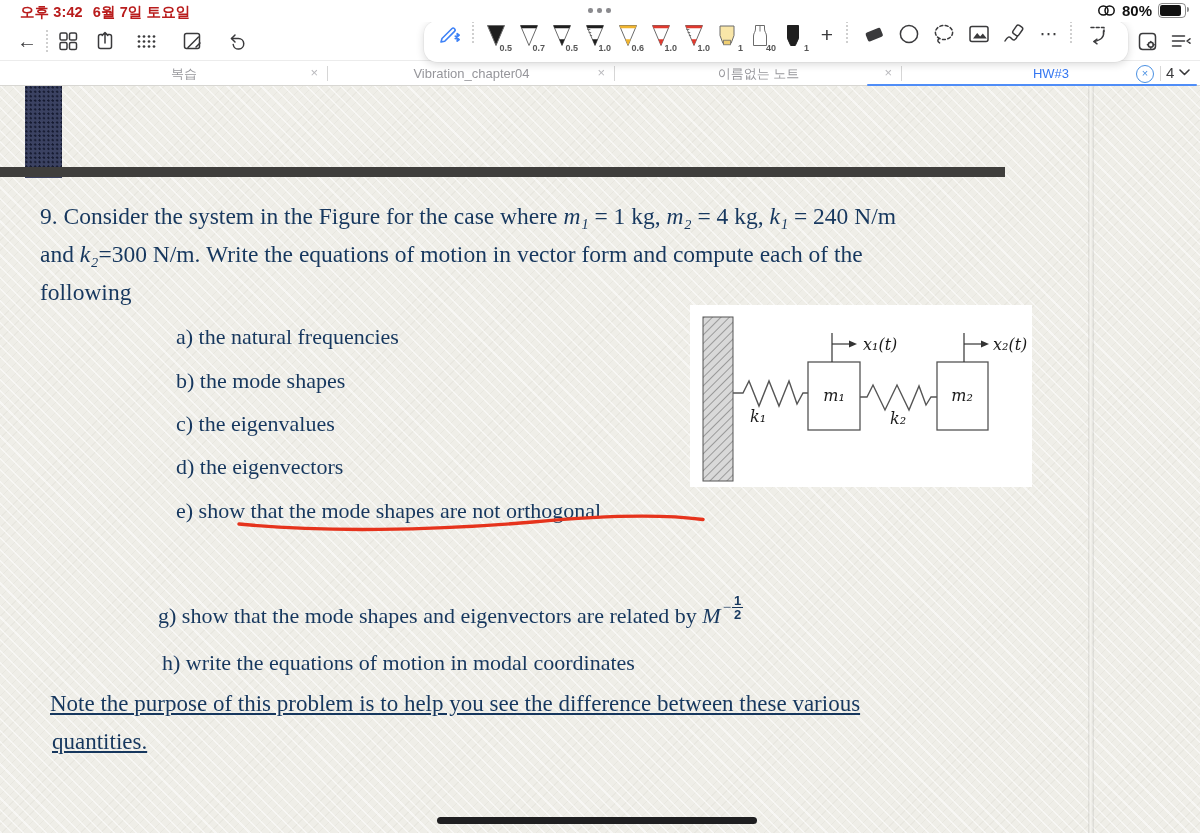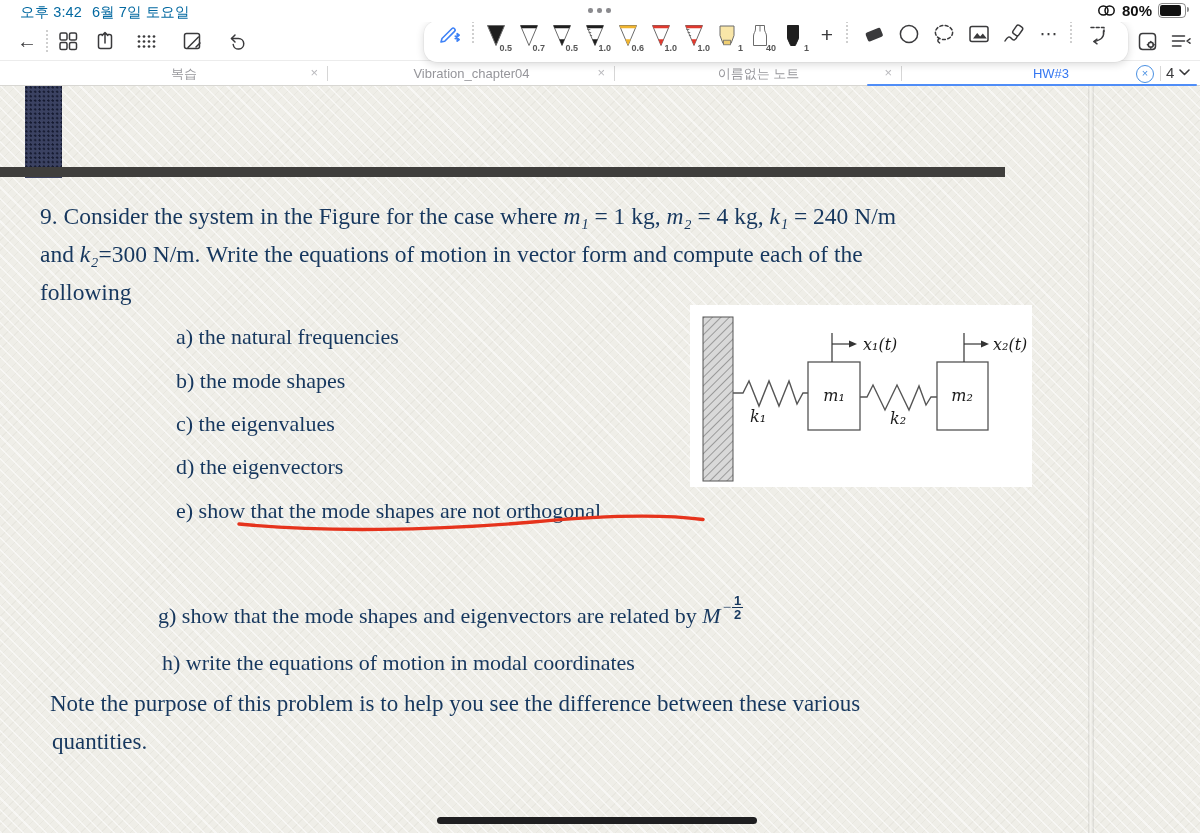--- a/index.html
+++ b/index.html
@@ -4,21 +4,21 @@
 <style>
   html,body{margin:0;padding:0;background:#777;}
   .screen{position:relative;width:1200px;height:833px;overflow:hidden;background:#fff;
           font-family:"Liberation Sans","DejaVu Sans",sans-serif;-webkit-font-smoothing:antialiased;}
   .abs{position:absolute;}
   svg{display:block;}
   .icon-stroke{stroke:#3a3a3c;stroke-width:1.5;fill:none;stroke-linecap:round;stroke-linejoin:round;}
 
   
   .statusbar{position:absolute;left:0;top:0;width:100%;height:22px;background:#fff;z-index:6;}
-  .status-left{position:absolute;left:20px;top:3px;font-size:14.5px;font-weight:400;color:#0369a1;letter-spacing:.1px;}
+  .status-left{position:absolute;left:20px;top:3px;font-size:14.5px;font-weight:700;color:#b91c1c;letter-spacing:.1px;}
   .status-left span{margin-right:10px;}
   .win-dots{position:absolute;left:588px;top:8px;display:flex;gap:4.5px;}
   .win-dots i{width:4.5px;height:4.5px;border-radius:50%;background:#8a8a8e;}
   .status-right{position:absolute;right:14px;top:2px;display:flex;align-items:center;gap:6px;}
   .battery-pct{font-size:15px;font-weight:700;color:#101010;}
   .battery{position:relative;width:26px;height:12.5px;border:1.1px solid rgba(0,0,0,.45);border-radius:4px;}
   .battery i{position:absolute;left:1.2px;top:1.2px;bottom:1.2px;width:80%;background:#111;border-radius:2.2px;}
   .battery:after{content:"";position:absolute;right:-3.5px;top:3.2px;width:2px;height:4.5px;background:rgba(0,0,0,.45);border-radius:0 2px 2px 0;}
 
   
@@ -60,21 +60,21 @@
   .navy-strip{background-color:#3b4262;
     background-image:radial-gradient(circle at 1.4px 1.4px,#151a30 1.05px,rgba(0,0,0,0) 1.25px);
     background-size:4.4px 4.4px;}
   .dark-bar{background:#3f3e3c;}
   .page-div{position:absolute;left:1088px;top:0;width:6px;height:747px;
     background:linear-gradient(to right,rgba(60,60,60,.12),#f6f5f0 45%,rgba(60,60,60,.12));}
 
   .serifline{position:absolute;font-family:"Liberation Serif","DejaVu Serif",serif;color:#16375e;white-space:nowrap;line-height:1.18;}
   .t1{font-size:23.5px;}
   .it{font-size:22px;}
-  .nt{font-size:23px;}
+  .nt{font-size:23px;text-decoration:underline;}
   .mv{font-style:italic;}
   .expblock{display:inline-flex;align-items:center;transform:translateY(-11px);margin-left:2px;}
   .minus{font-size:15px;margin-right:1px;}
   .frac{display:inline-flex;flex-direction:column;align-items:center;line-height:1.05;font-size:13px;
         font-family:"Liberation Sans",sans-serif;font-weight:600;}
   .fn{border-bottom:1.4px solid #16375e;padding:0 2px;}
 
   .rp-line{position:absolute;font-family:"Liberation Serif","DejaVu Serif",serif;color:#16375e;white-space:nowrap;}
   .rp-big{font-size:26px;}
   .rp-num{font-family:"Liberation Sans","DejaVu Sans",sans-serif;font-size:25px;}

